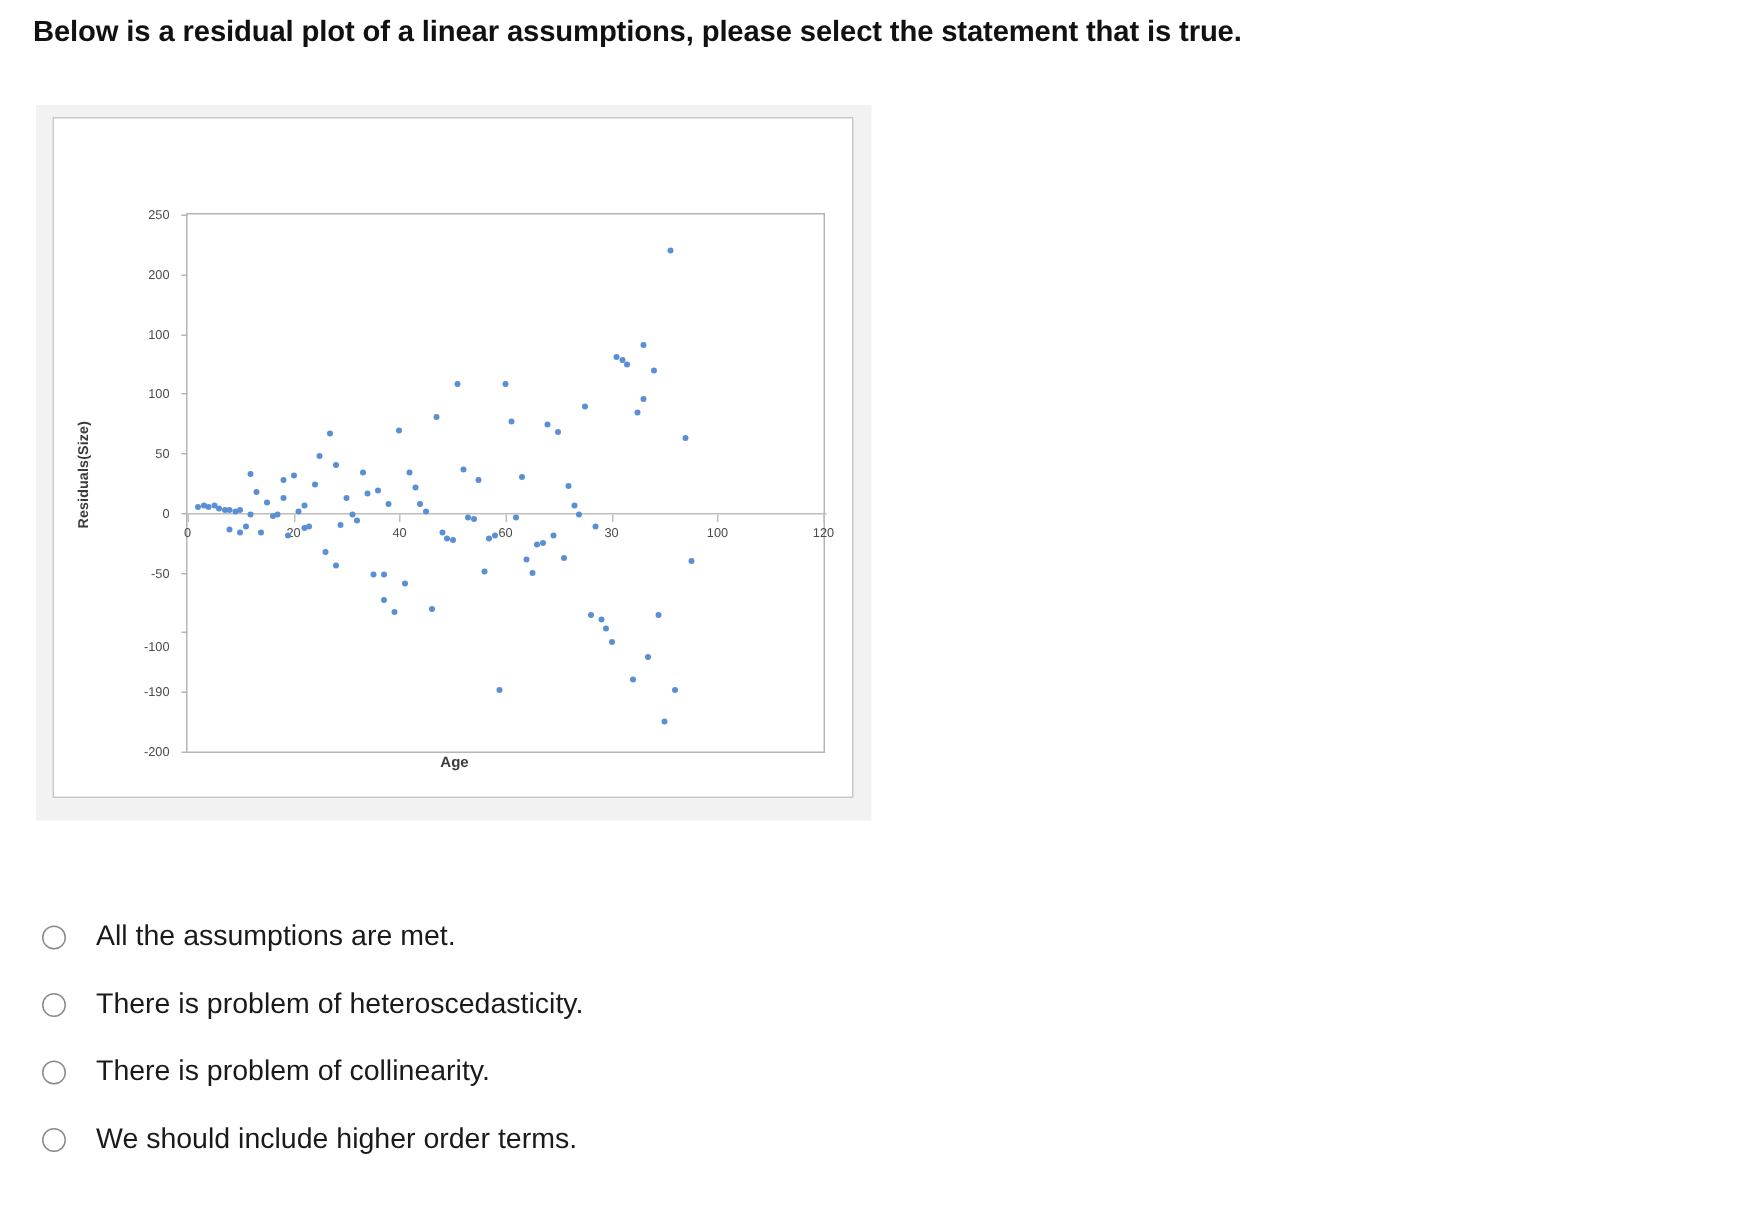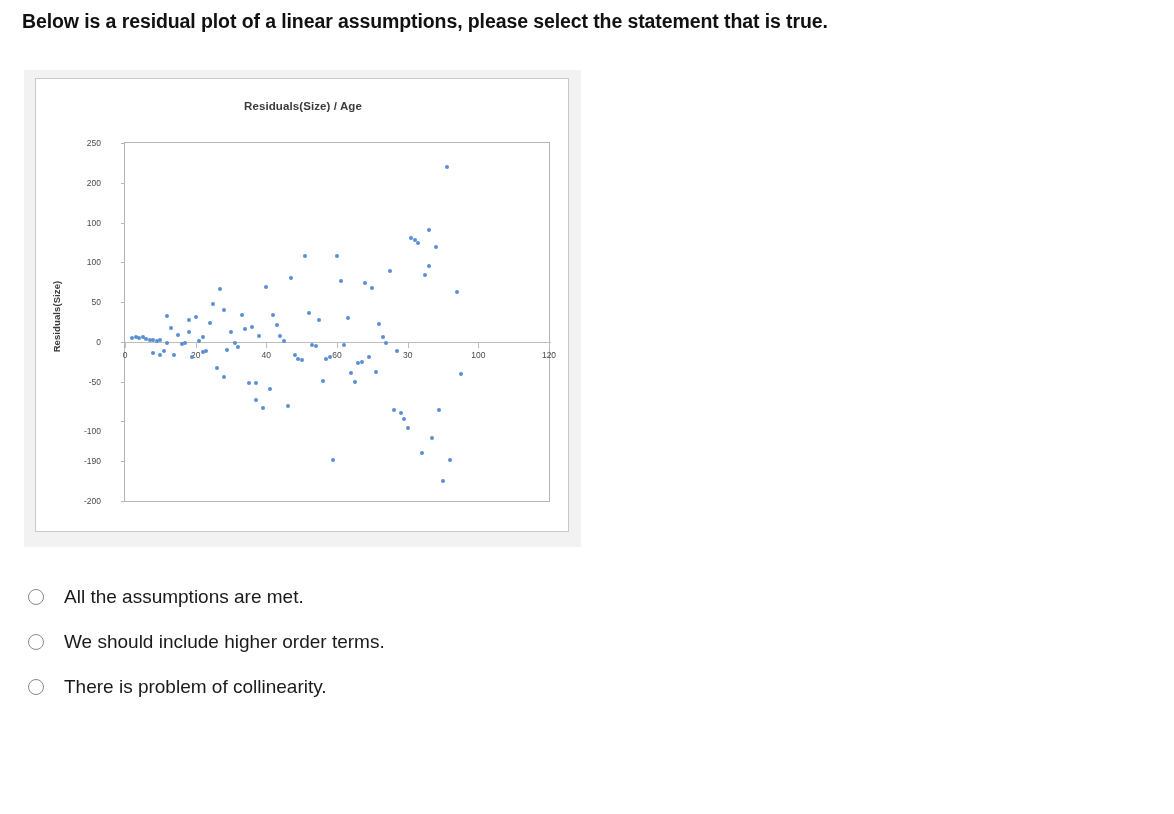--- a/index.html
+++ b/index.html
@@ -94,21 +94,21 @@
     top: 63px;
     width: 426px;
     height: 360px;
     border: 1px solid #b5b5b5;
     box-sizing: border-box;
   }
 
   .y-tick-label {
     position: absolute;
     right: 100%;
-    margin-right: 24px;
+    margin-right: 12px;
     transform: translateY(-50%);
     font-size: 8.5px;
     color: #4a4a4a;
     white-space: nowrap;
   }
   .y-tick-mark {
     position: absolute;
     left: -4px;
     width: 4px;
     height: 1px;
@@ -143,21 +143,21 @@
     margin-left: -2px;
     margin-top: -2px;
     border-radius: 50%;
     background: #5b8fd4;
   }
 
   
   #options-list {
     position: absolute;
     left: 28px;
-    top: 574px;
+    top: 602px;
     width: 700px;
   }
   .option-row {
     display: flex;
     align-items: center;
     height: 45px;
   }
   .radio-circle {
     width: 16px;
     height: 16px;
@@ -174,21 +174,20 @@
   }
 </style>
 </head>
 <body>
 
 <div id="question-prompt">Below is a residual plot of a linear assumptions, please select the statement that is true.</div>
 
 <div id="chart-card">
   <div id="chart-inner">
 
-    <div id="chart-title">Residuals(Size) / Age</div>
 
     <div id="y-axis-title">Residuals(Size)</div>
 
     <div id="plot-frame">
 
     <div class="y-tick-mark" style="top: 0px;"></div>
         <div class="y-tick-label" style="top: 0px;">250</div>
         <div class="y-tick-mark" style="top: 39.7778px;"></div>
         <div class="y-tick-label" style="top: 39.7778px;">200</div>
         <div class="y-tick-mark" style="top: 79.5556px;"></div>
@@ -318,30 +317,35 @@
         <div class="dot" style="left: 307.4px; top: 295.151px; background: rgb(91, 143, 212);"></div>
         <div class="dot" style="left: 310.933px; top: 104.218px; background: rgb(91, 143, 212);"></div>
         <div class="dot" style="left: 314.467px; top: 267.307px; background: rgb(91, 143, 212);"></div>
         <div class="dot" style="left: 318px; top: 338.111px; background: rgb(91, 143, 212);"></div>
         <div class="dot" style="left: 321.533px; top: 23.8667px; background: rgb(91, 143, 212);"></div>
         <div class="dot" style="left: 325.067px; top: 316.631px; background: rgb(91, 143, 212);"></div>
         <div class="dot" style="left: 332.133px; top: 148.769px; background: rgb(91, 143, 212);"></div>
         <div class="dot" style="left: 335.667px; top: 230.711px; background: rgb(91, 143, 212);"></div>
       </div>
 
+    <div id="x-axis-title">Age</div>
   </div>
 </div>
 
 <div id="options-list">
 
 <div class="option-row">
       <div class="radio-circle"></div>
       <div class="option-label">All the assumptions are met.</div>
     </div>
     <div class="option-row">
       <div class="radio-circle"></div>
-      <div class="option-label">We should include higher order terms.</div>
+      <div class="option-label">There is problem of heteroscedasticity.</div>
     </div>
     <div class="option-row">
       <div class="radio-circle"></div>
       <div class="option-label">There is problem of collinearity.</div>
     </div>
+    <div class="option-row">
+      <div class="radio-circle"></div>
+      <div class="option-label">We should include higher order terms.</div>
+    </div>
   </div>
 
 </body></html>

